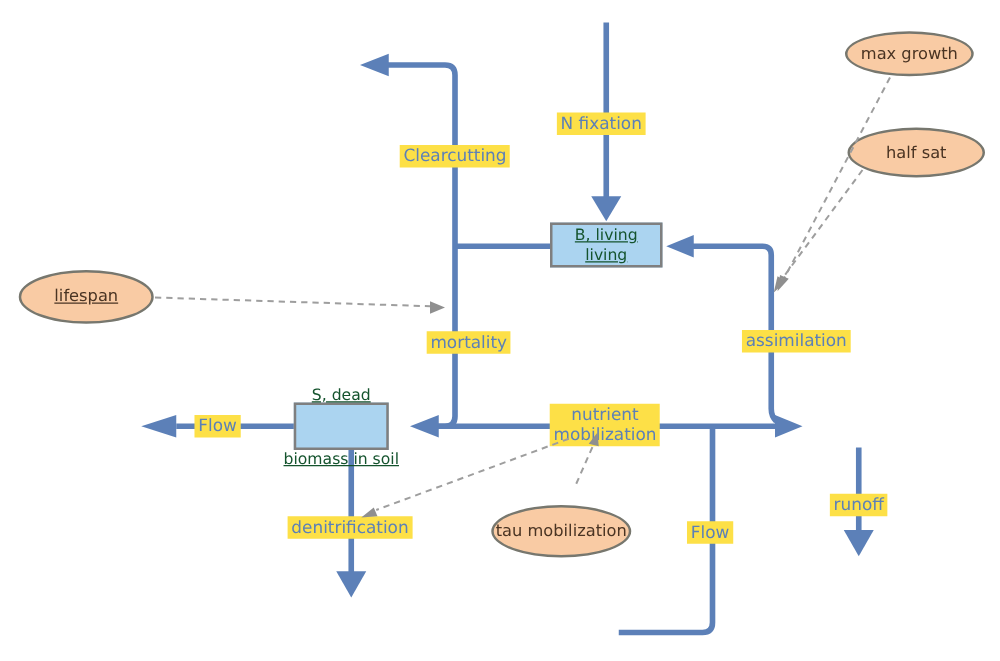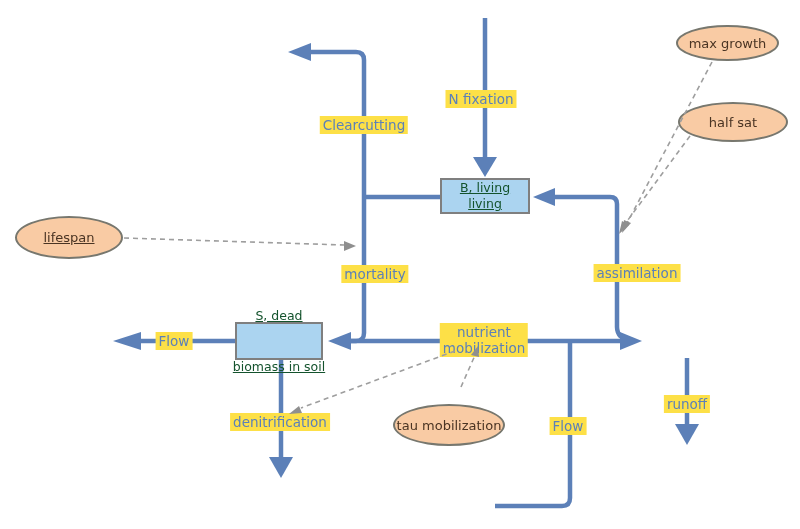--- a/index.html
+++ b/index.html
@@ -69,21 +69,21 @@
     <polygon class="pipe-head" points="687,445 675,424 699,424"></polygon>
 
     <path class="pipe" d="M 236,341 H 141"></path>
     <polygon class="pipe-head" points="113,341 141,332 141,350"></polygon>
   </svg>
 
   <div class="node stock" style="left:440px;top:178px;width:90px;height:36px;">
     <div>B, living</div>
     <div>living</div>
   </div>
-  <div class="node stock" style="left:235px;top:322px;width:88px;height:38px;gap:35px;">
+  <div class="node stock" style="left:235px;top:322px;width:76px;height:38px;gap:35px;">
     <div>S, dead</div>
     <div>biomass in soil</div>
   </div>
 
   <div class="node param" style="left:15px;top:216px;width:108px;height:43px;text-decoration:underline;">
     <span>lifespan</span>
   </div>
   <div class="node param" style="left:678px;top:102px;width:110px;height:40px;">
     <span>half sat</span>
   </div>

